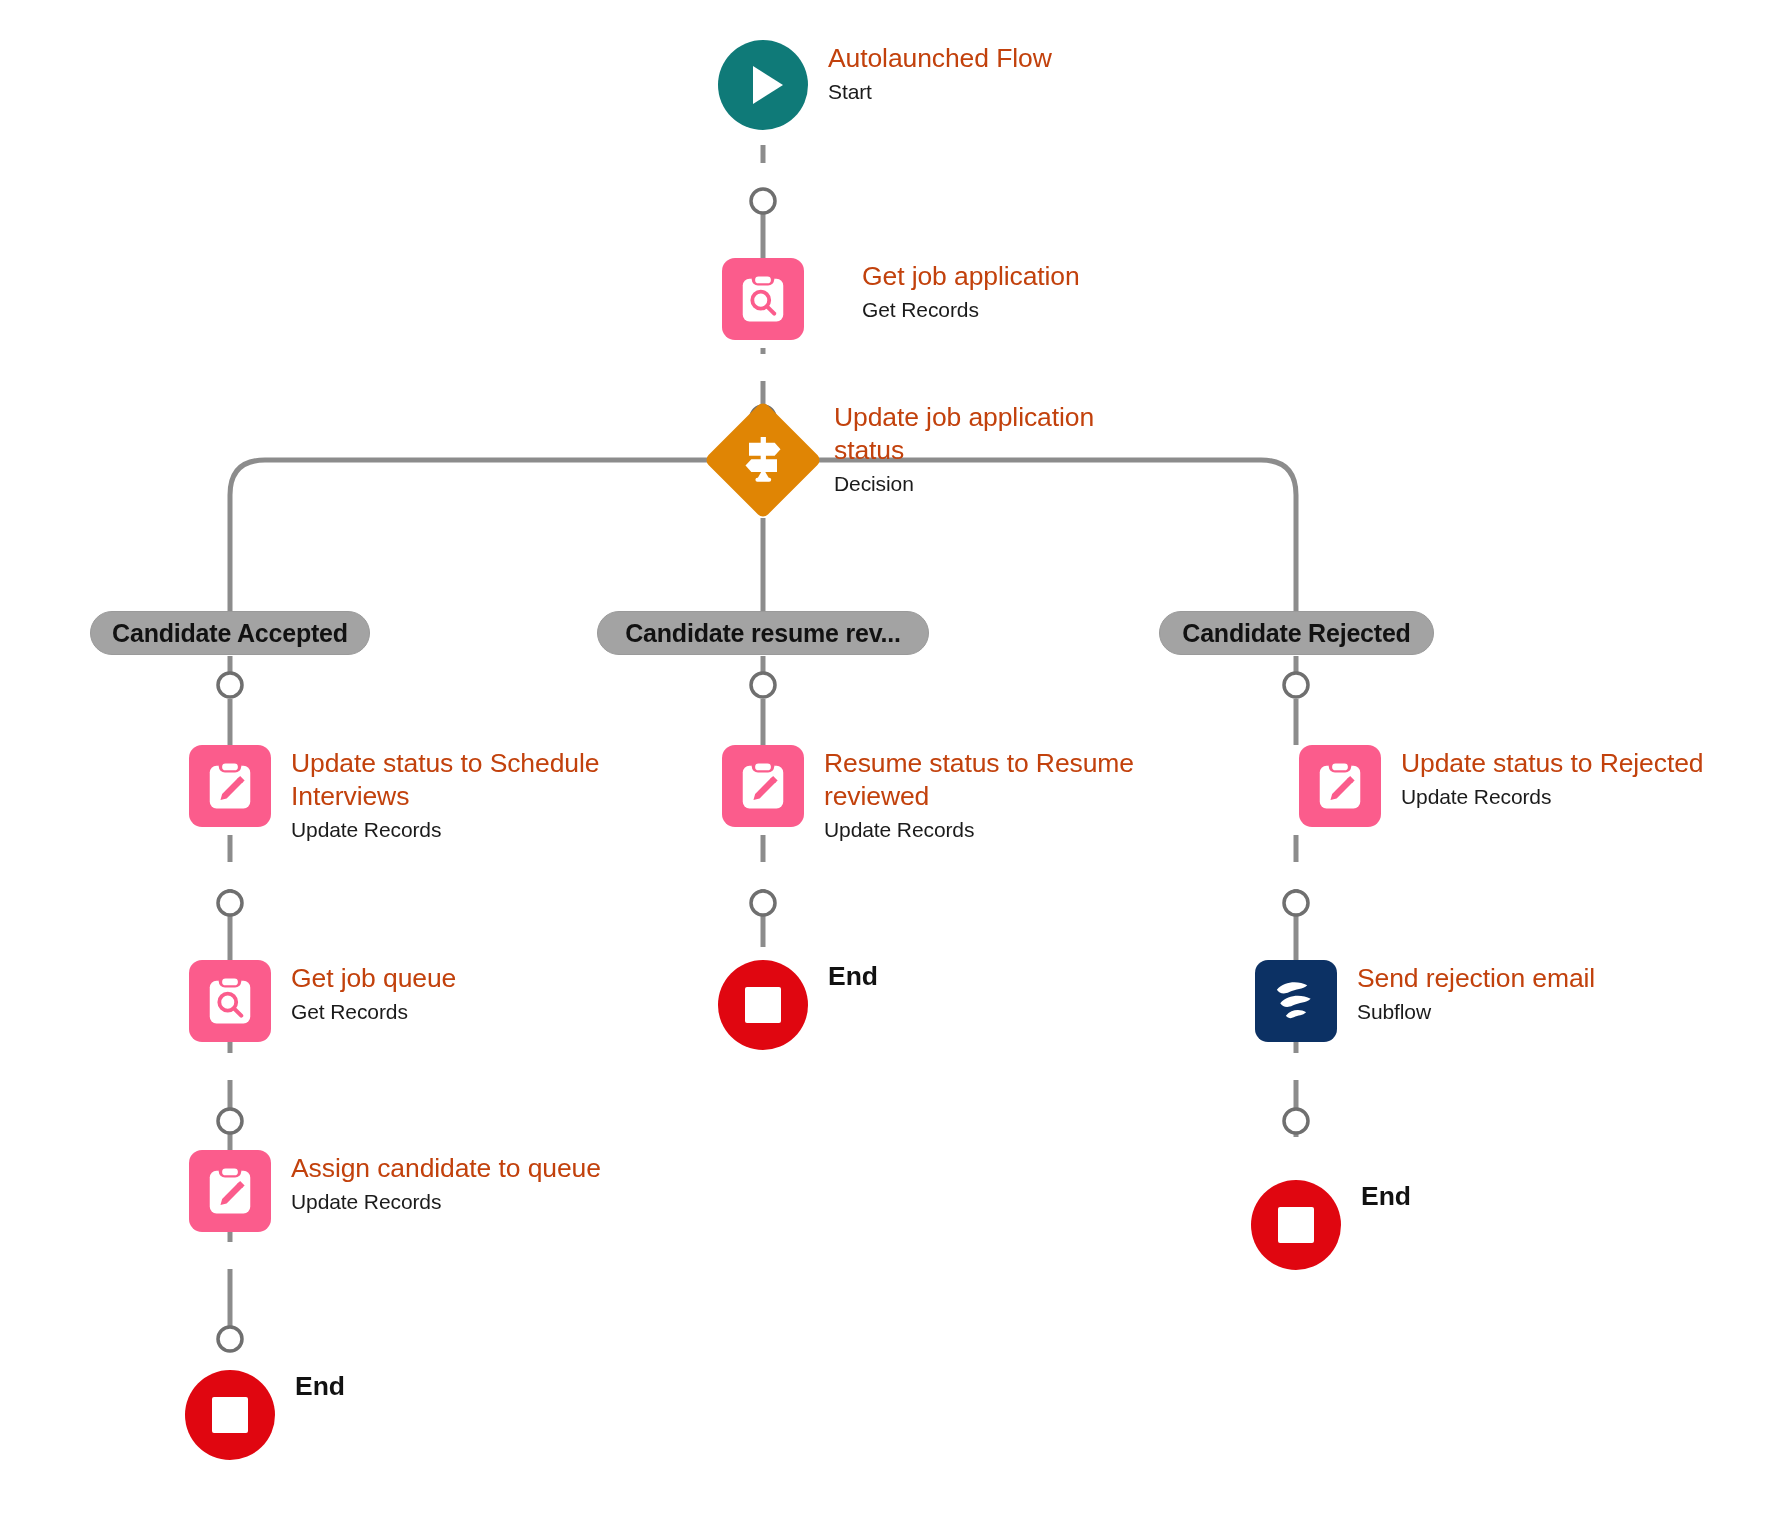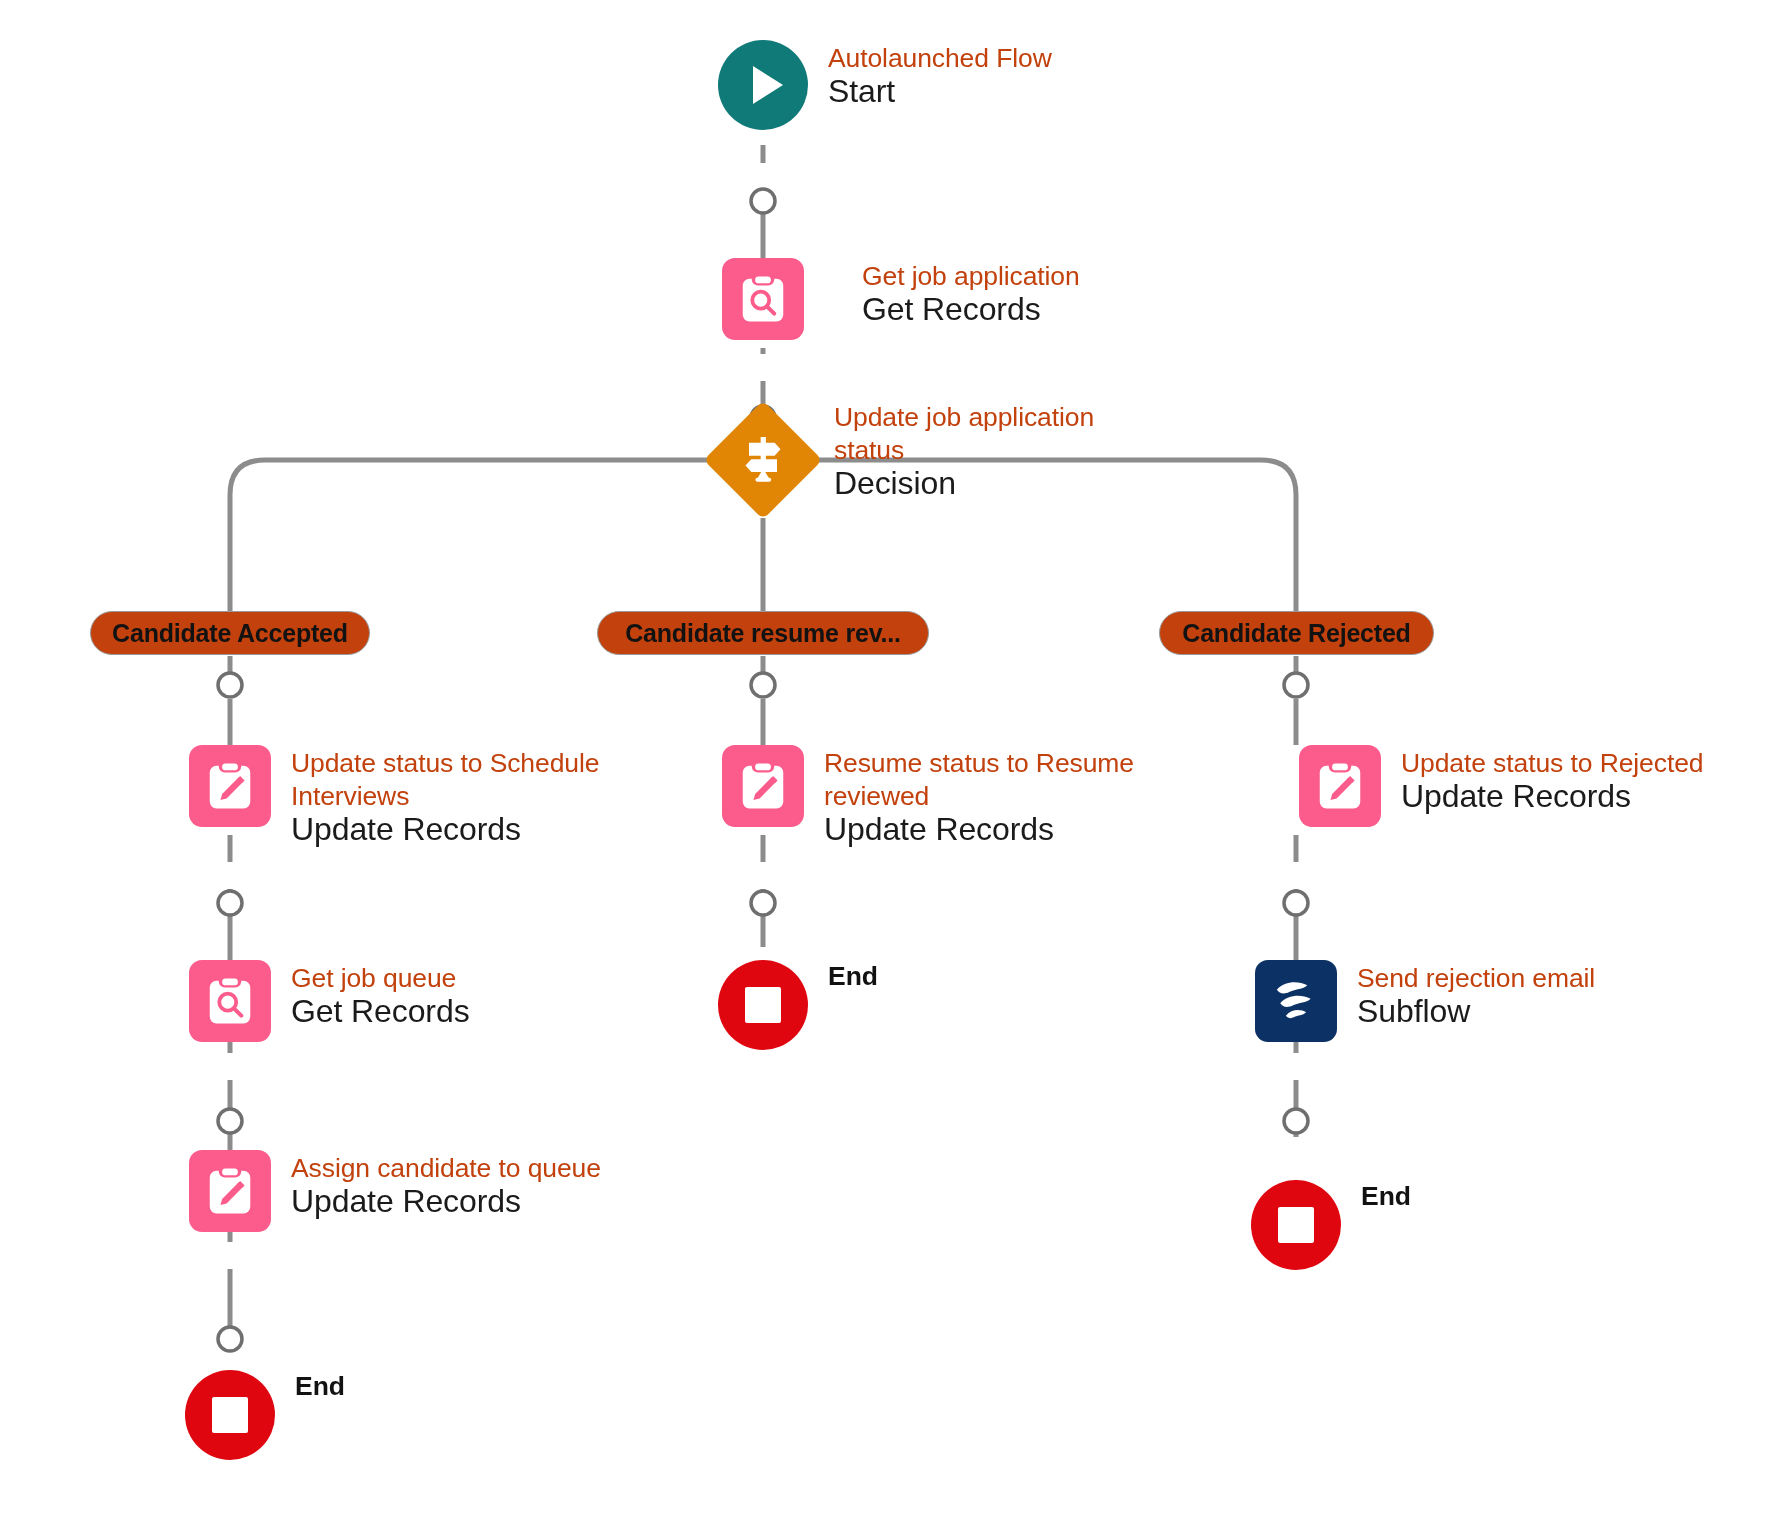--- a/index.html
+++ b/index.html
@@ -47,21 +47,21 @@
     font-weight: normal;
     color: #c2410c;
     line-height: 33px;
     letter-spacing: -0.1px;
   }
   .node-title.wrap {
     white-space: normal;
     width: 360px;
   }
   .node-subtitle {
-    font-size: 32px;
+    font-size: 21px;
     font-weight: normal;
     color: #1b1b1b;
     line-height: 33px;
     letter-spacing: -0.1px;
   }
 
   
   .start-circle {
     width: 90px;
     height: 90px;
@@ -130,21 +130,21 @@
     background: #ffffff;
     border-radius: 2px;
   }
 
   
   .pill {
     position: absolute;
     height: 44px;
     border: 1.8px solid #9a9a9a;
     border-radius: 22px;
-    background: #c2410c;
+    background: #a3a3a3;
     display: flex;
     align-items: center;
     justify-content: center;
     padding: 0 22px;
     box-sizing: border-box;
   }
   .pill-label {
     font-size: 25px;
     font-weight: bold;
     color: #121212;

